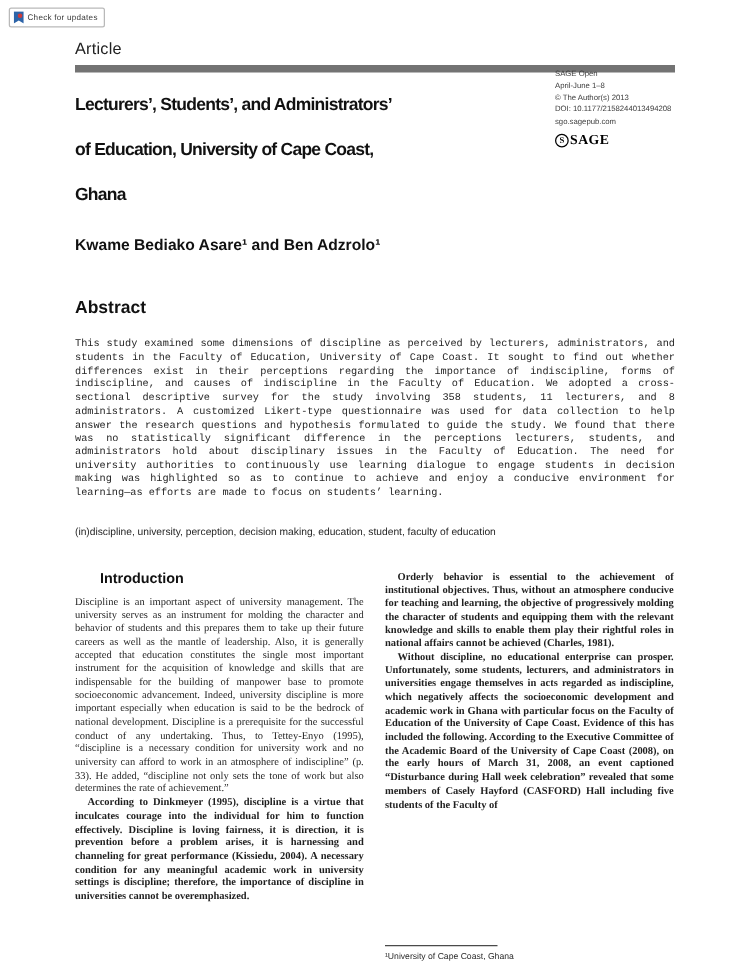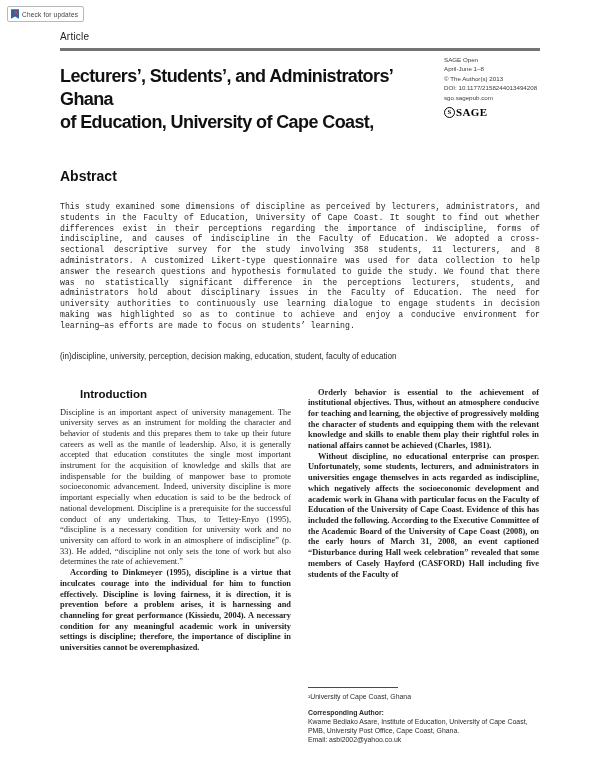--- a/index.html
+++ b/index.html
@@ -14,29 +14,30 @@
     display: flex; align-items: center; gap: 3px;
     border: 1px solid #b9b9b9; border-radius: 2px;
     background: #fff; padding: 2px 5px 2px 3px; cursor: pointer;
   }
   .cm-text { font-size: 6.5px; color: #3a3a3a; letter-spacing: .2px; }
 
   .content { padding: 0 60px; }
 
   .article-type {
     padding-top: 31px; padding-bottom: 6px;
-    font-size: 10px; color: #222; letter-spacing: .2px;
-    border-bottom: 3px solid #737373;
+    font-size: 13px; color: #222; letter-spacing: .2px;
+    border-bottom: 6px solid #737373;
   }
 
   .title { margin-top: 14px; }
   .title-line {
-    font-size: 18px; font-weight: bold; letter-spacing: -0.6px;
+    font-size: 14px; font-weight: bold; letter-spacing: -0.6px;
     line-height: 23px; white-space: nowrap; color: #111;
     font-family: "Liberation Sans", sans-serif;
+    margin-top: 13px;
   }
 
   .meta {
     position: absolute; left: 444px; top: 55px; width: 96px;
     font-size: 6.2px; line-height: 9.4px; color: #3c3c3c;
   }
   .sage-logo { margin-top: 5px; display: flex; align-items: center; gap: 1px; }
   .sage-s {
     width: 11px; height: 11px; border: 1.2px solid #000; border-radius: 50%;
     display: inline-flex; align-items: center; justify-content: center;
@@ -98,24 +99,25 @@
       <span class="sage-s">S</span>
       <span class="sage-word">SAGE</span>
     </div>
   </div>
 
   <div class="content">
     <div class="article-type">Article</div>
 
     <h1 class="title">
       <div class="title-line">Lecturers’, Students’, and Administrators’</div>
+      <div class="title-line">of Education, University of Cape Coast,</div>
       <div class="title-line">Ghana</div>
-      <div class="title-line">of Education, University of Cape Coast,</div>
     </h1>
 
+    <div class="authors">Kwame Bediako Asare¹ and Ben Adzrolo¹</div>
 
     <div class="abstract">
       <div class="sec-h">Abstract</div>
       <p class="abstract-text">This study examined some dimensions of discipline as perceived by lecturers, administrators, and students in the Faculty of Education, University of Cape Coast. It sought to find out whether differences exist in their perceptions regarding the importance of indiscipline, forms of indiscipline, and causes of indiscipline in the Faculty of Education. We adopted a cross-sectional descriptive survey for the study involving 358 students, 11 lecturers, and 8 administrators. A customized Likert-type questionnaire was used for data collection to help answer the research questions and hypothesis formulated to guide the study. We found that there was no statistically significant difference in the perceptions lecturers, students, and administrators hold about disciplinary issues in the Faculty of Education. The need for university authorities to continuously use learning dialogue to engage students in decision making was highlighted so as to continue to achieve and enjoy a conducive environment for learning—as efforts are made to focus on students’ learning.</p>
     </div>
 
     <div class="keywords">
       <p class="keywords-text">(in)discipline, university, perception, decision making, education, student, faculty of education</p>
     </div>
 

